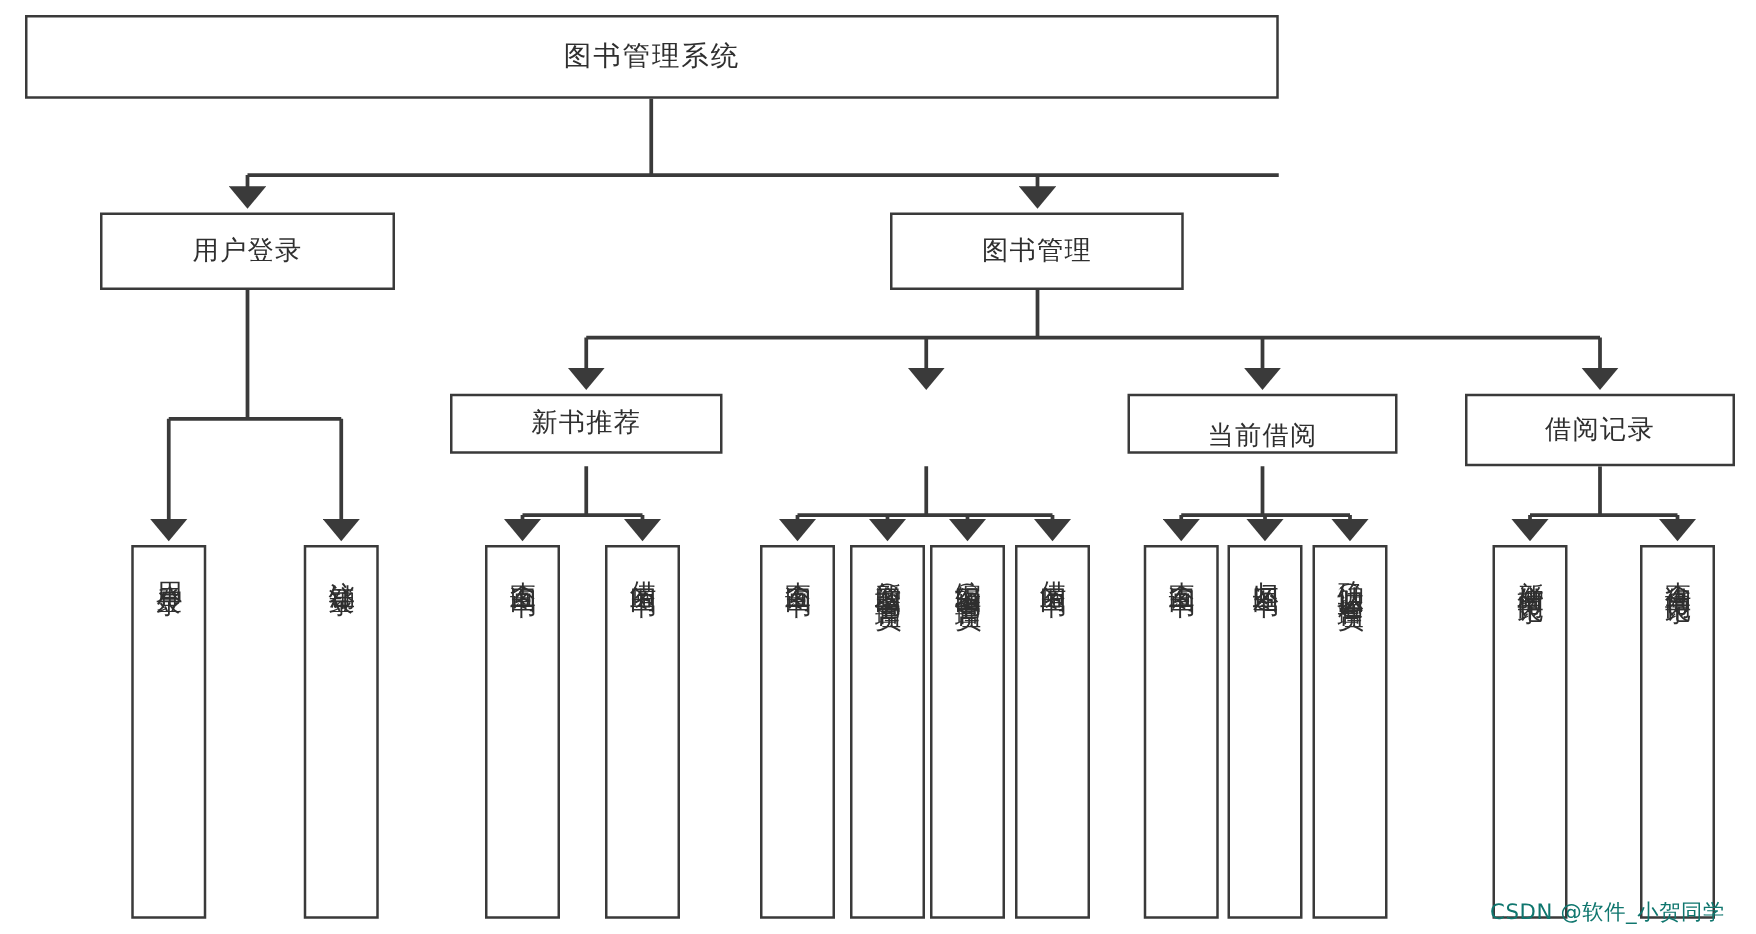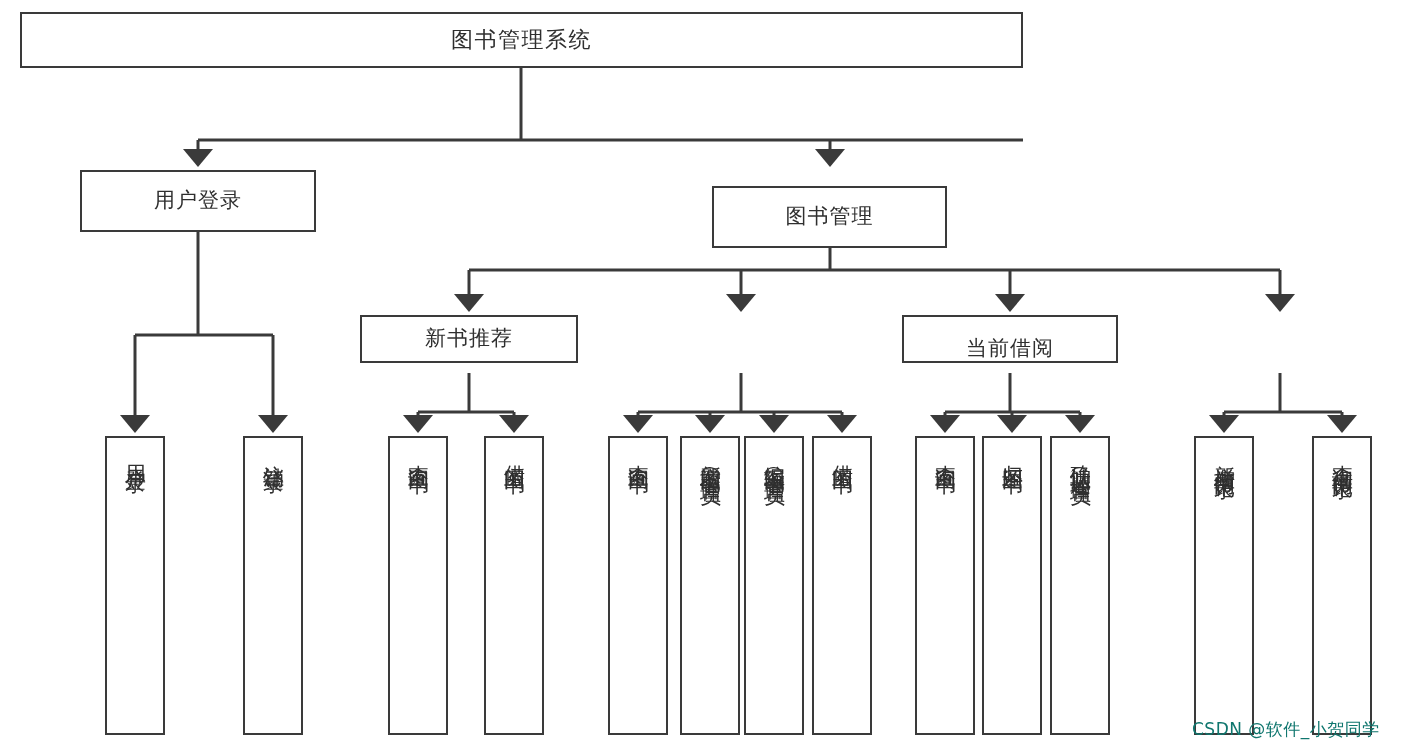--- a/index.html
+++ b/index.html
@@ -123,36 +123,39 @@
       <path d="M1012,412 L1012,424" marker-end="url(#arrow)"></path>
       <path d="M1080,412 L1080,424" marker-end="url(#arrow)"></path>
 
       <path d="M1280,373 L1280,412"></path>
       <path d="M1224,412 L1342,412"></path>
       <path d="M1224,412 L1224,424" marker-end="url(#arrow)"></path>
       <path d="M1342,412 L1342,424" marker-end="url(#arrow)"></path>
     </g>
   </svg>
 
-  <div class="node h root" style="left:20px; top:12px; width:1003px; height:56px;font-family:Liberation Serif, serif;">
+  <div class="node h root" style="left:20px; top:12px; width:1003px; height:67px;font-family:Liberation Serif, serif;">
     <span class="node-label">图书管理系统</span>
   </div>
 
   <div class="node h" style="left:80px; top:170px; width:236px; height:62px;">
     <span class="node-label">用户登录</span>
   </div>
-  <div class="node h" style="left:712px; top:186px; width:235px; height:62px;">
+  <div class="node h" style="left:712px; top:170px; width:235px; height:62px;">
     <span class="node-label">图书管理</span>
   </div>
 
   <div class="node h" style="left:360px; top:315px; width:218px; height:48px;">
     <span class="node-label">新书推荐</span>
   </div>
   <div class="node h" style="left:902px; top:315px; width:216px; height:48px;align-items:flex-end;">
     <span class="node-label">当前借阅</span>
+  </div>
+  <div class="node h" style="left:1172px; top:315px; width:216px; height:58px;">
+    <span class="node-label">借阅记录</span>
   </div>
 
   <div class="node v" style="left:105px; top:436px; width:60px; height:299px;">
     <span class="node-label">用户登录</span>
   </div>
   <div class="node v" style="left:243px; top:436px; width:60px; height:299px;">
     <span class="node-label">注销登录</span>
   </div>
   <div class="node v" style="left:388px; top:436px; width:60px; height:299px;">
     <span class="node-label">查询图书</span>

